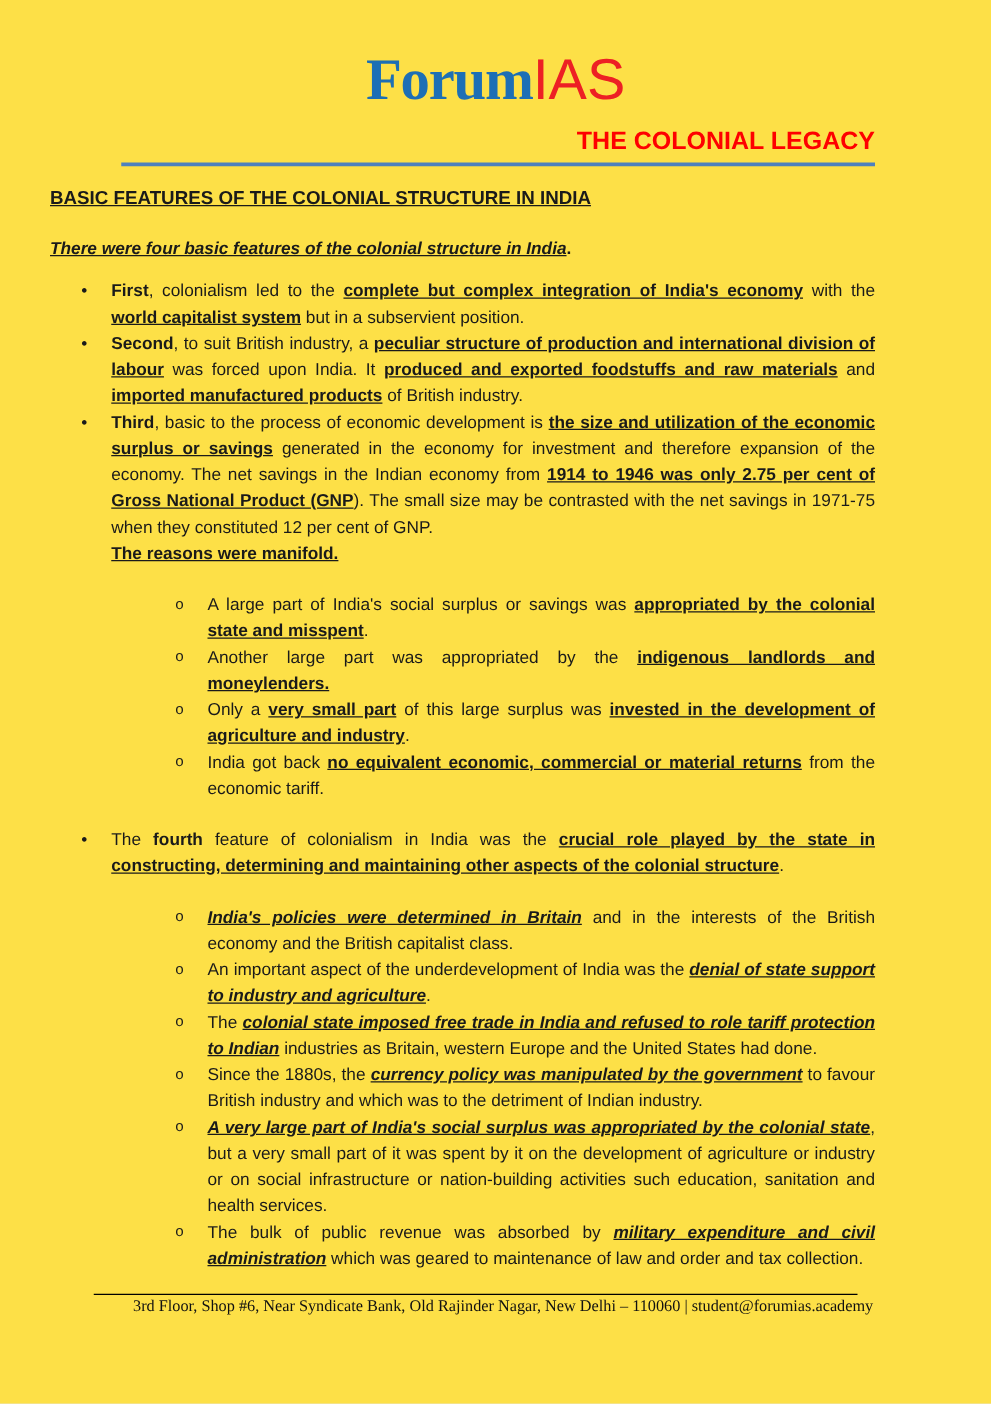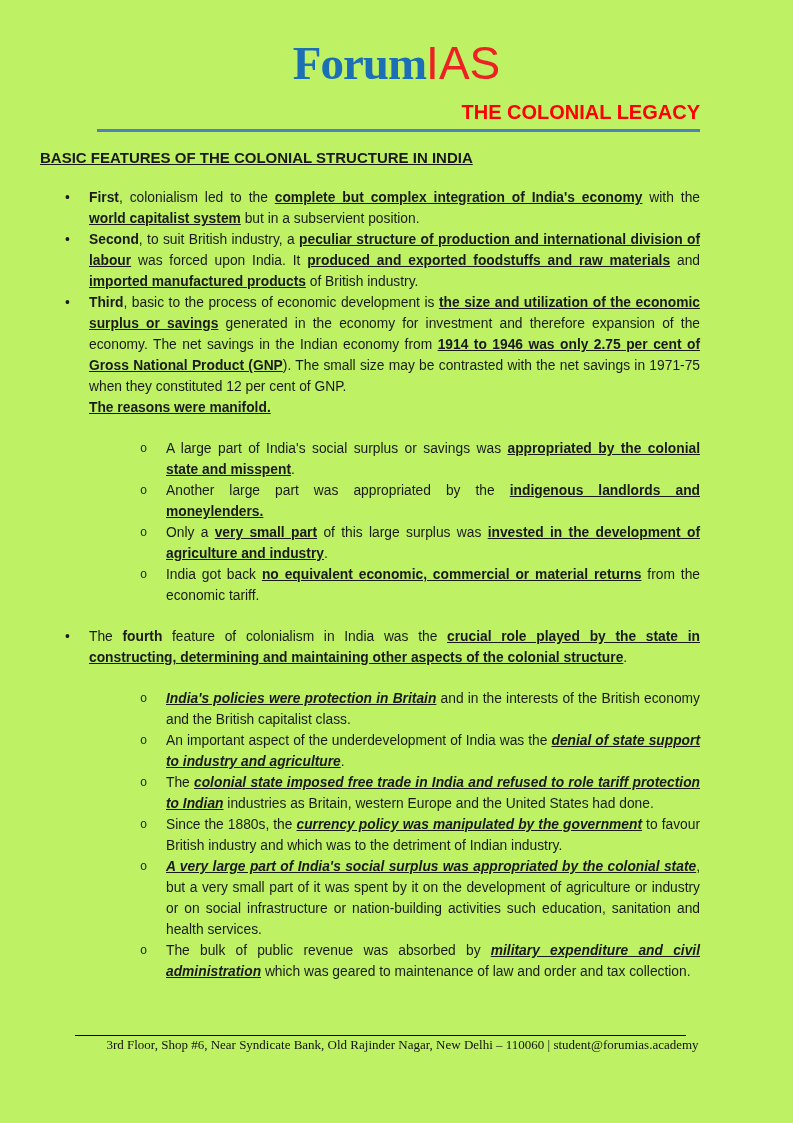--- a/index.html
+++ b/index.html
@@ -1,20 +1,20 @@
 <!DOCTYPE html>
 <html><head>
 <meta charset="utf-8">
 <style>
   html,body{margin:0;padding:0;background:#e8e8e8;}
   .page{
     position:relative;
     width:793px;height:1123px;
     margin:0 auto;
-    background:#bef264;
+    background:#fde047;
     font-family:"Liberation Sans",sans-serif;
     color:#1a1a1a;
     overflow:hidden;
   }
   
   .doc-header{padding-top:38px;}
   .logo{ text-align:center; line-height:50px; }
   .logo-forum{
     font-family:"Liberation Serif",serif;
     font-weight:bold;
@@ -96,37 +96,38 @@
 <div class="page">
 
   <header class="doc-header">
     <div class="logo"><span class="logo-forum">Forum</span><span class="logo-ias">IAS</span></div>
     <div class="doc-title">THE COLONIAL LEGACY</div>
     <div class="header-rule"></div>
   </header>
 
   <main class="doc-main">
     <h1 class="section-heading">BASIC FEATURES OF THE COLONIAL STRUCTURE IN INDIA</h1>
+    <p class="intro"><span class="rb ri ru">There were four basic features of the colonial structure in India</span><span class="rb">.</span></p>
     <div>
         <ul class="main-list">
           <li><span class="marker">•</span><span class="rb">First</span><span>, colonialism led to the </span><span class="rb ru">complete but complex integration of India's economy</span><span> with the </span><span class="rb ru">world capitalist system</span><span> but in a subservient position.</span></li>
           <li><span class="marker">•</span><span class="rb">Second</span><span>, to suit British industry, a </span><span class="rb ru">peculiar structure of production and international division of labour</span><span> was forced upon India. It </span><span class="rb ru">produced and exported foodstuffs and raw materials</span><span> and </span><span class="rb ru">imported manufactured products</span><span> of British industry.</span></li>
           <li><span class="marker">•</span><span class="rb">Third</span><span>, basic to the process of economic development is </span><span class="rb ru">the size and utilization of the economic surplus or savings</span><span> generated in the economy for investment and therefore expansion of the economy. The net savings in the Indian economy from </span><span class="rb ru">1914 to 1946 was only 2.75 per cent of Gross National Product (GNP</span><span>). The small size may be contrasted with the net savings in 1971-75 when they constituted 12 per cent of GNP.</span><br><span class="rb ru">The reasons were manifold.</span></li>
         </ul>
         <ul class="sub-list">
           <li><span class="marker">o</span><span>A large part of India's social surplus or savings was </span><span class="rb ru">appropriated by the colonial state and misspent</span><span>.</span></li>
           <li><span class="marker">o</span><span>Another large part was appropriated by the </span><span class="rb ru">indigenous landlords and moneylenders.</span></li>
           <li><span class="marker">o</span><span>Only a </span><span class="rb ru">very small part</span><span> of this large surplus was </span><span class="rb ru">invested in the development of agriculture and industry</span><span>.</span></li>
           <li><span class="marker">o</span><span>India got back </span><span class="rb ru">no equivalent economic, commercial or material returns</span><span> from the economic tariff.</span></li>
         </ul>
         <ul class="main-list">
           <li><span class="marker">•</span><span>The </span><span class="rb">fourth</span><span> feature of colonialism in India was the </span><span class="rb ru">crucial role played by the state in constructing, determining and maintaining other aspects of the colonial structure</span><span>.</span></li>
         </ul>
         <ul class="sub-list">
-          <li><span class="marker">o</span><span class="rb ri ru">India's policies were protection in Britain</span><span> and in the interests of the British economy and the British capitalist class.</span></li>
+          <li><span class="marker">o</span><span class="rb ri ru">India's policies were determined in Britain</span><span> and in the interests of the British economy and the British capitalist class.</span></li>
           <li><span class="marker">o</span><span>An important aspect of the underdevelopment of India was the </span><span class="rb ri ru">denial of state support to industry and agriculture</span><span>.</span></li>
           <li><span class="marker">o</span><span>The </span><span class="rb ri ru">colonial state imposed free trade in India and refused to role tariff protection to Indian</span><span> industries as Britain, western Europe and the United States had done.</span></li>
           <li><span class="marker">o</span><span>Since the 1880s, the </span><span class="rb ri ru">currency policy was manipulated by the government</span><span> to favour British industry and which was to the detriment of Indian industry.</span></li>
           <li><span class="marker">o</span><span> </span><span class="rb ri ru">A very large part of India's social surplus was appropriated by the colonial state</span><span>, but a very small part of it was spent by it on the development of agriculture or industry or on social infrastructure or nation-building activities such education, sanitation and health services.</span></li>
           <li><span class="marker">o</span><span>The bulk of public revenue was absorbed by </span><span class="rb ri ru">military expenditure and civil administration</span><span> which was geared to maintenance of law and order and tax collection.</span></li>
         </ul>
       </div>
   </main>
 
   <footer class="doc-footer">

